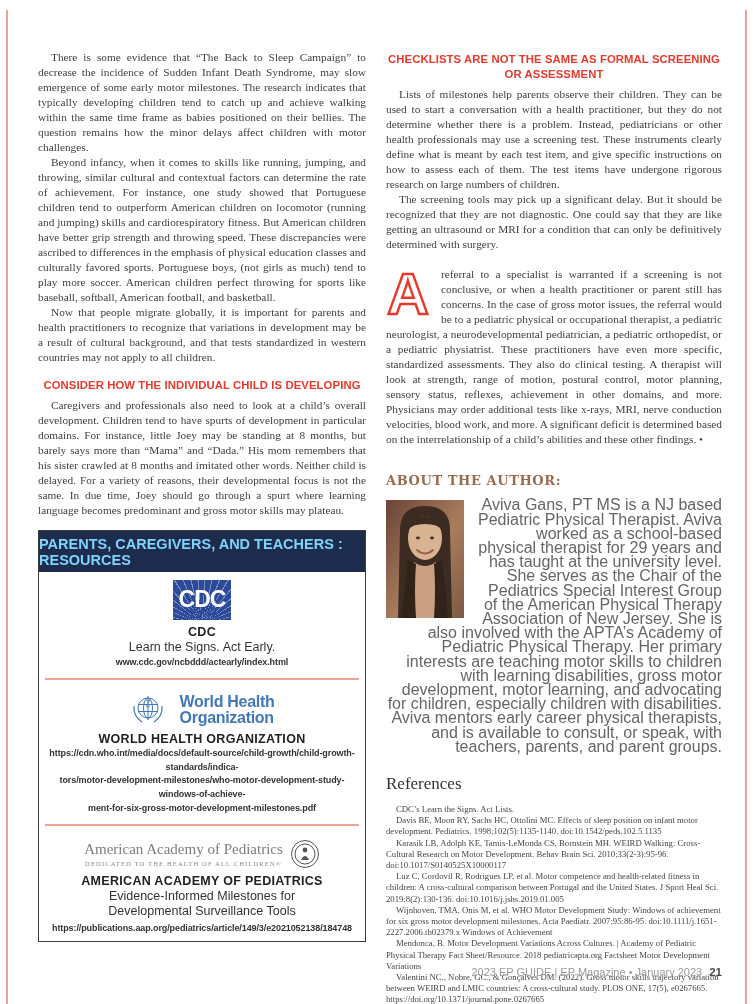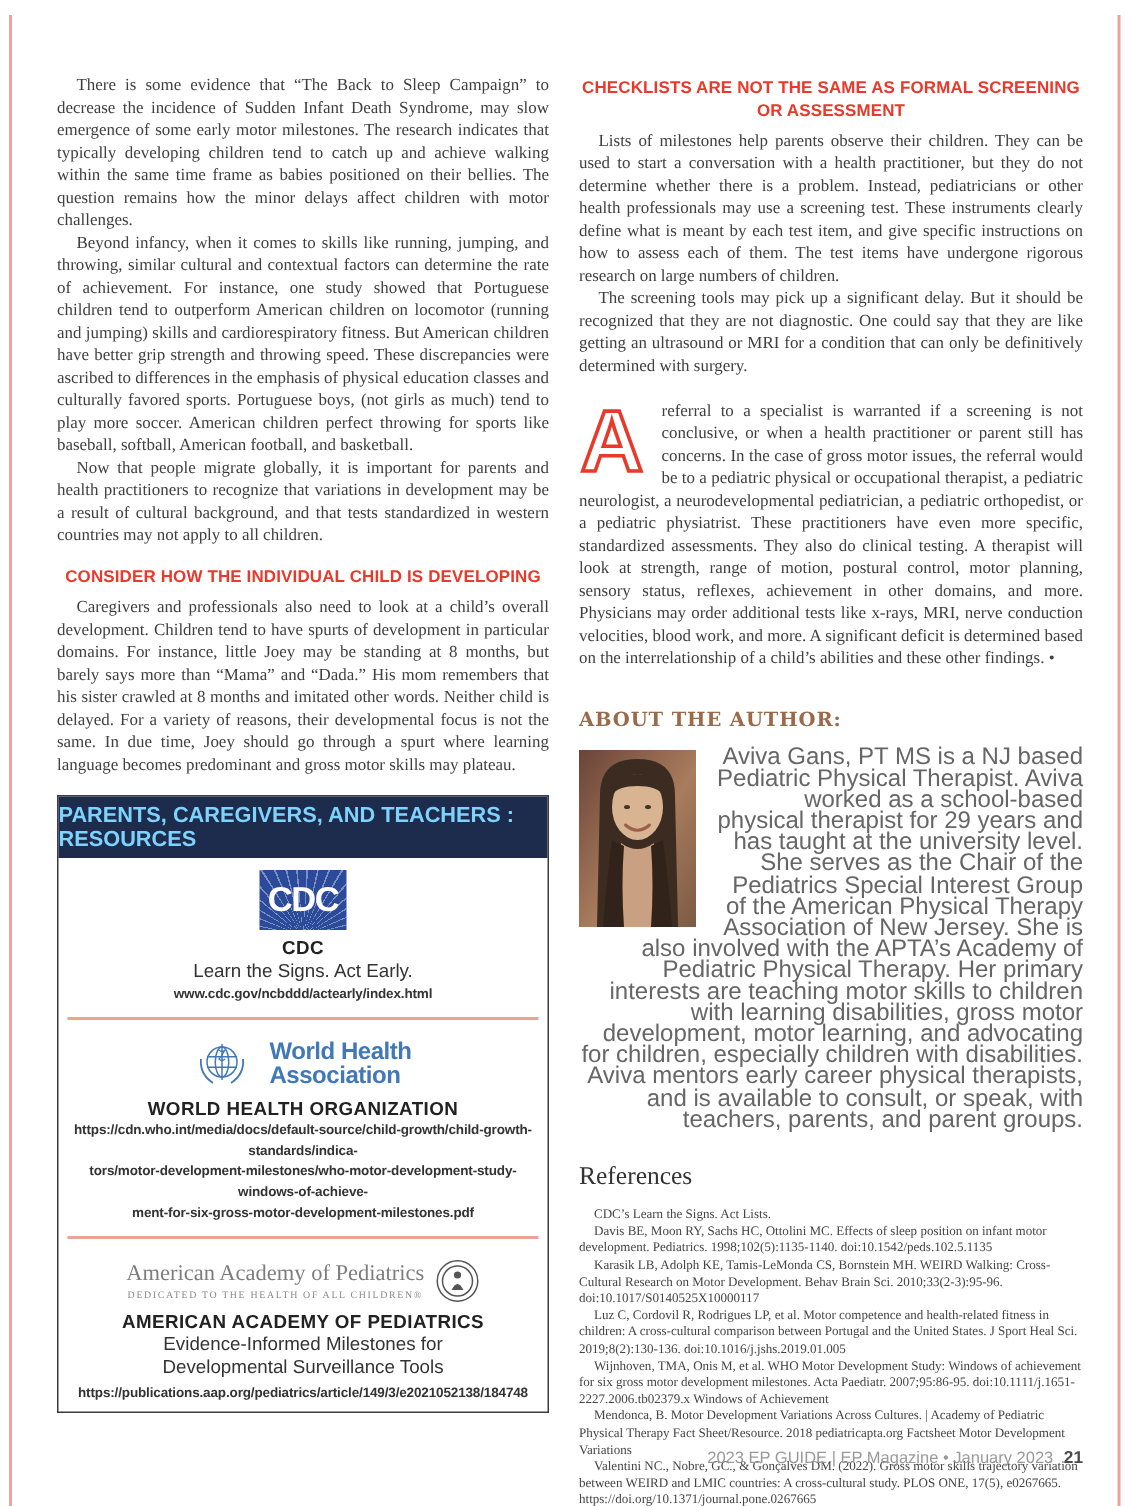--- a/index.html
+++ b/index.html
@@ -102,21 +102,21 @@
               <line x1="8" y1="12.5" x2="28" y2="12.5"></line>
               <line x1="8" y1="19.5" x2="28" y2="19.5"></line>
               <line x1="18" y1="4" x2="18" y2="28"></line>
               <path d="M16 8 q2 2 4 0 q-2 4 -4 6 q2 2 4 0" stroke-width="0.8"></path>
               <path d="M4 14 q-1 10 8 16" stroke-width="1.2"></path>
               <path d="M32 14 q1 10 -8 16" stroke-width="1.2"></path>
             </g>
           </svg>
           <div class="who-logotype">
             <div>World Health</div>
-            <div>Association</div>
+            <div>Organization</div>
           </div>
         </div>
         <div class="res-name">WORLD HEALTH ORGANIZATION</div>
         <div class="res-url">
           <div>https://cdn.who.int/media/docs/default-source/child-growth/child-growth-standards/indica-</div>
           <div>tors/motor-development-milestones/who-motor-development-study-windows-of-achieve-</div>
           <div>ment-for-six-gross-motor-development-milestones.pdf</div>
         </div>
       </div>
 

